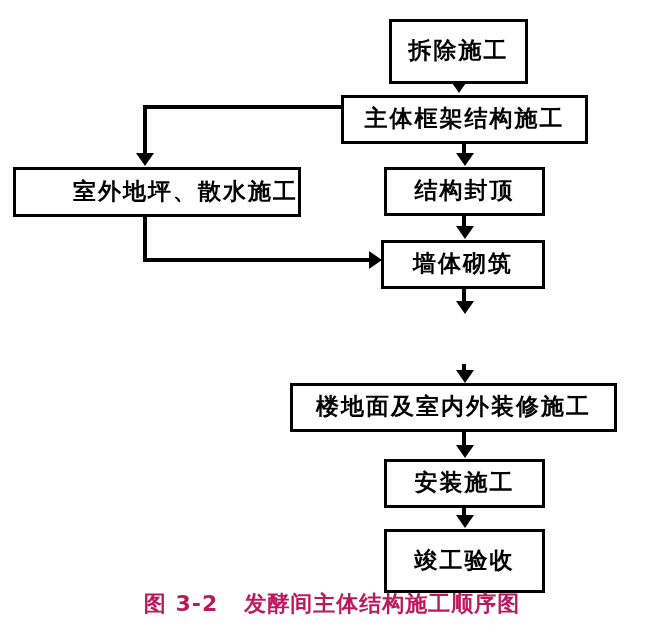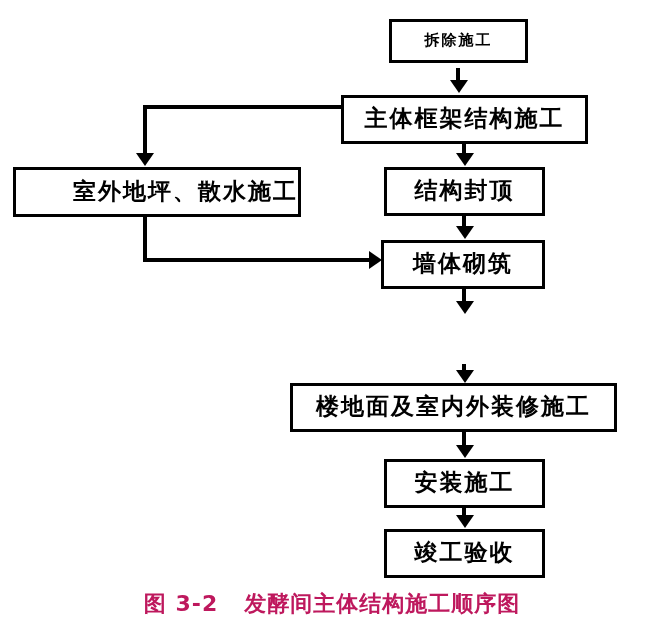--- a/index.html
+++ b/index.html
@@ -32,29 +32,29 @@
     letter-spacing: 2px;
     color: #000000;
     white-space: nowrap;
   }
   .node-label {
     display: block;
     line-height: 1;
     transform: translateY(-1px);
   }
   
-  .n-demolition   { left: 389px; top: 19px;  width: 139px; height: 44px; font-size: 15px; }
+  .n-demolition   { left: 389px; top: 19px;  width: 139px; height: 65px; font-size: 23px; }
   .n-frame        { left: 341px; top: 95px;  width: 247px; height: 49px; font-size: 23px; }
   .n-outdoor      { left: 13px;  top: 167px; width: 288px; height: 50px; font-size: 23px; justify-content: flex-end; }
   .n-topping      { left: 384px; top: 167px; width: 161px; height: 49px; font-size: 23px; }
   .n-masonry      { left: 381px; top: 240px; width: 164px; height: 49px; font-size: 23px; }
   .n-roof         { left: 346px; top: 315px; width: 234px; height: 49px; font-size: 23px; }
   .n-finishing    { left: 290px; top: 383px; width: 327px; height: 49px; font-size: 23px; }
   .n-install      { left: 384px; top: 459px; width: 161px; height: 49px; font-size: 23px; }
-  .n-acceptance   { left: 384px; top: 529px; width: 161px; height: 49px; font-size: 23px; }
+  .n-acceptance   { left: 384px; top: 529px; width: 161px; height: 64px; font-size: 23px; }
 
   
   .conn {
     position: absolute;
     background: #000000;
   }
   .conn-v { width: 4px; }
   .conn-h { height: 4px; }
 
   .arrow-down {

